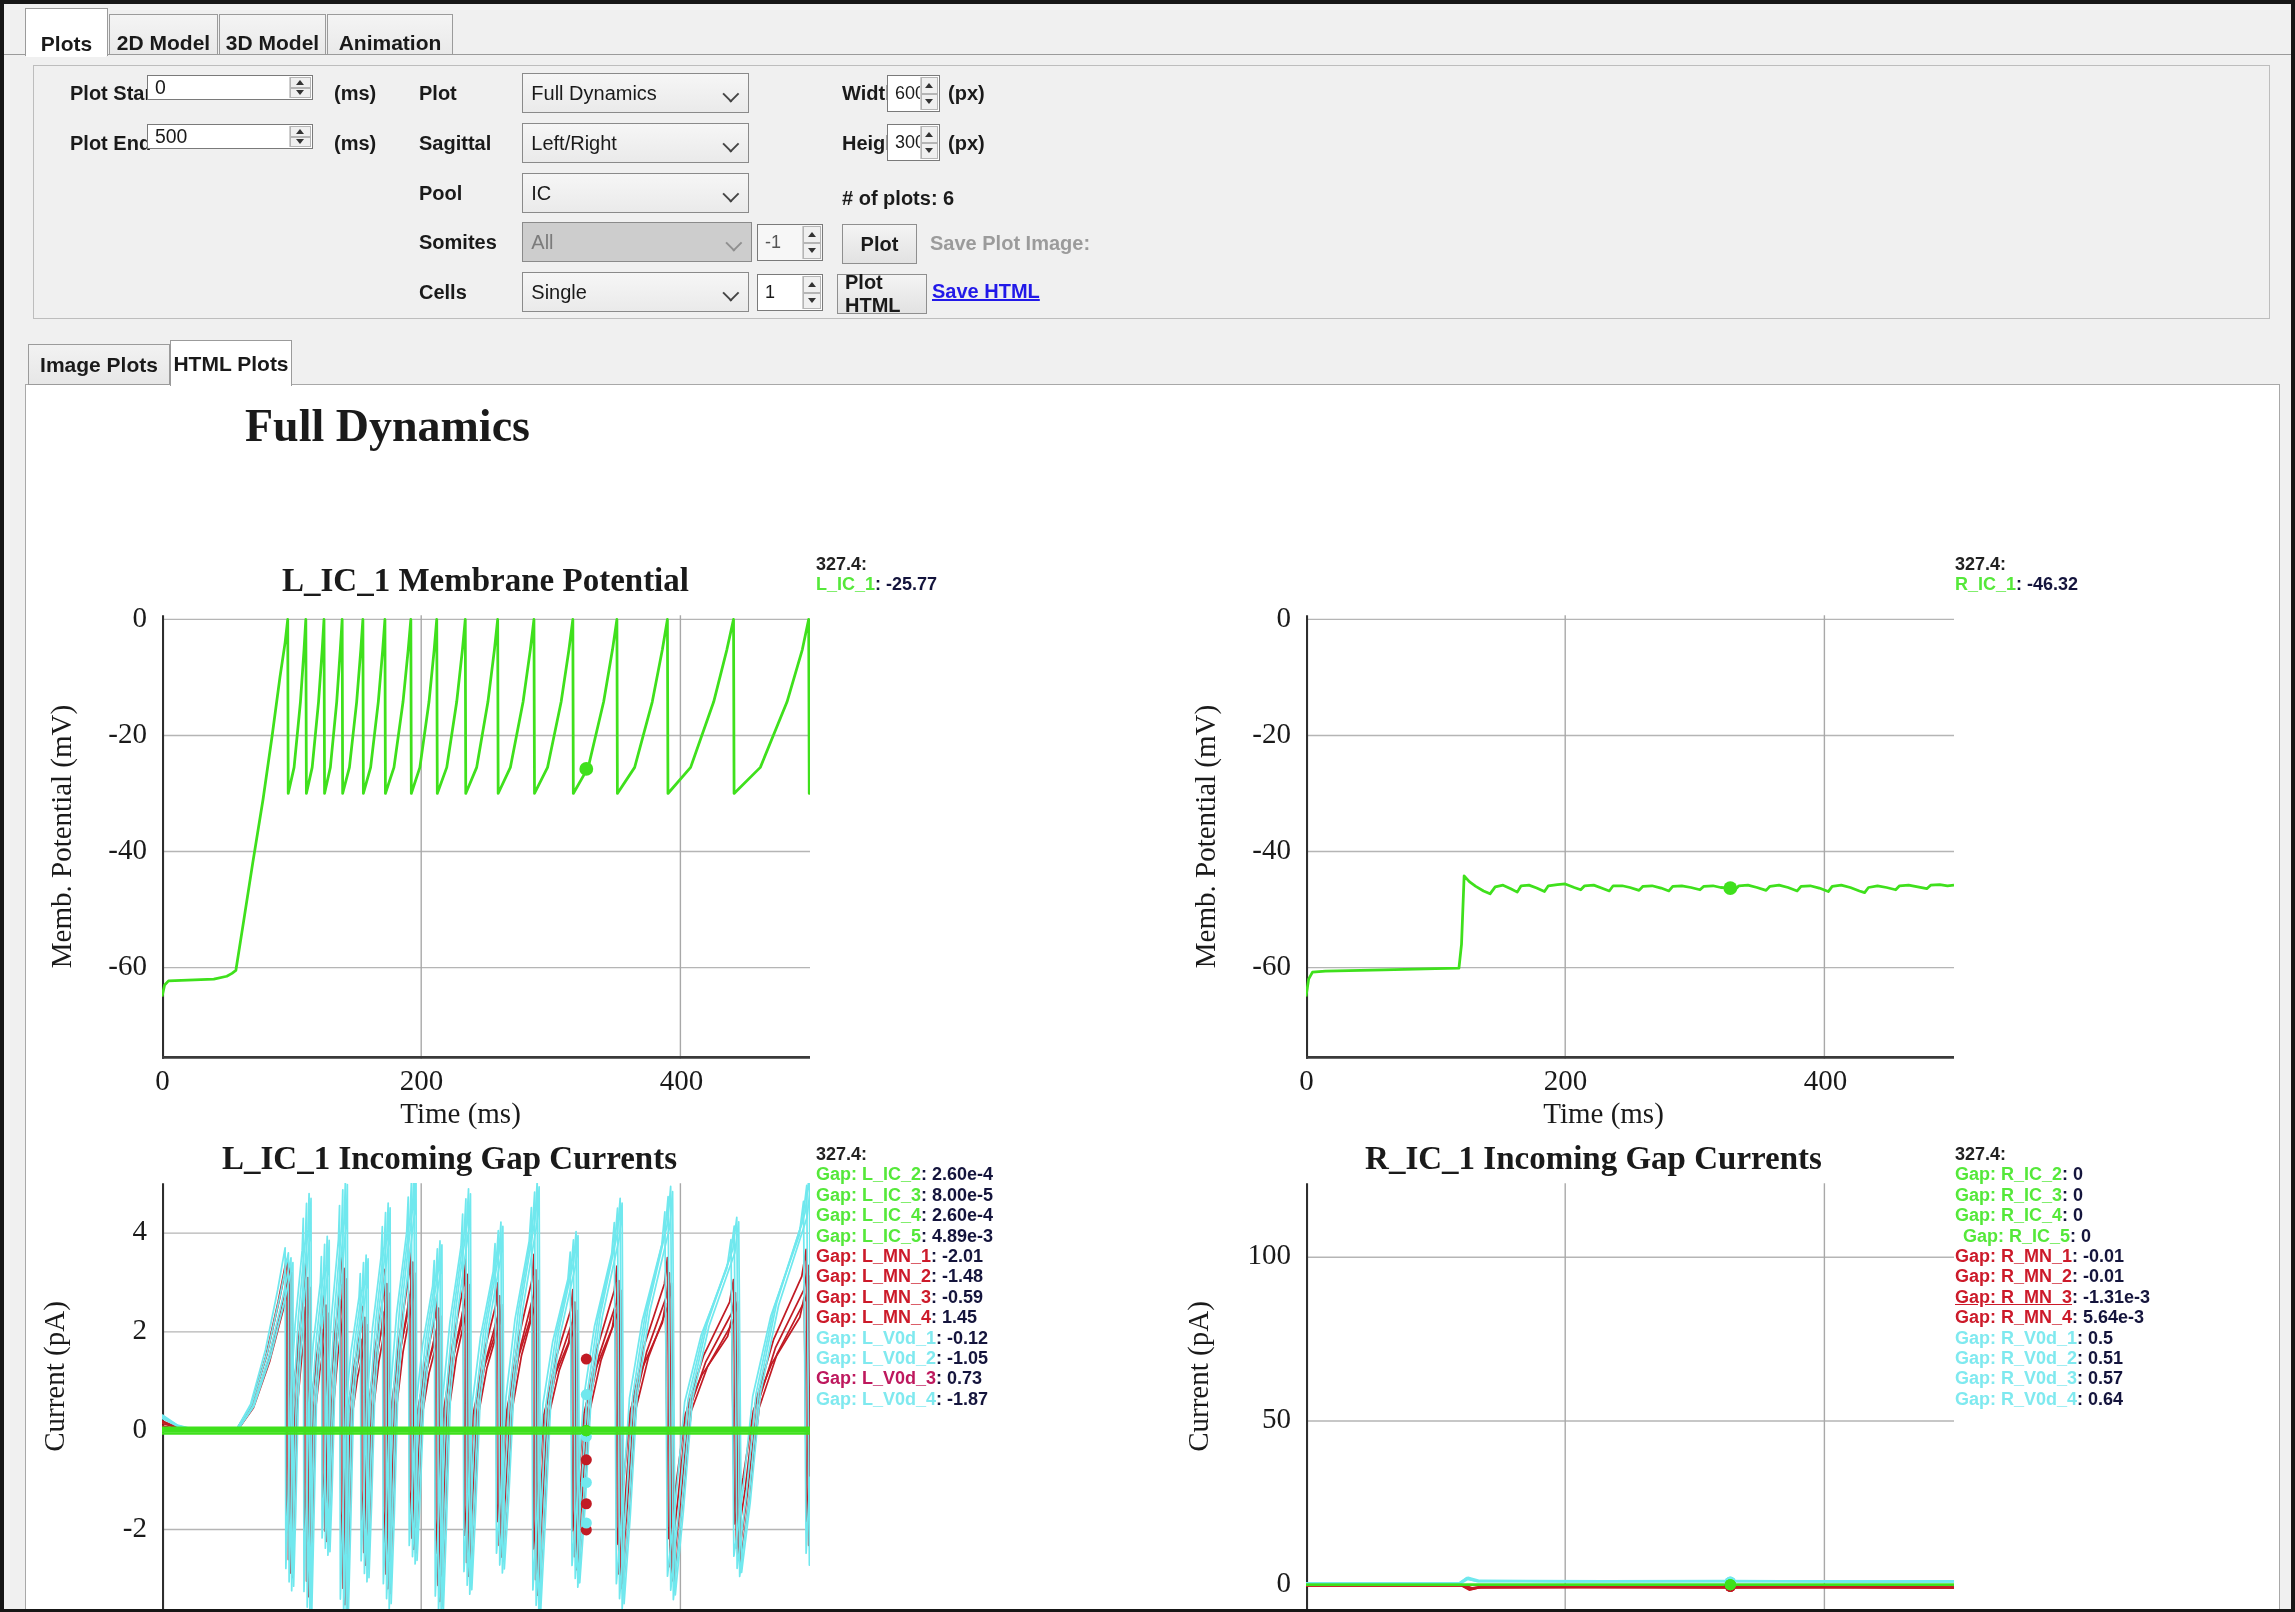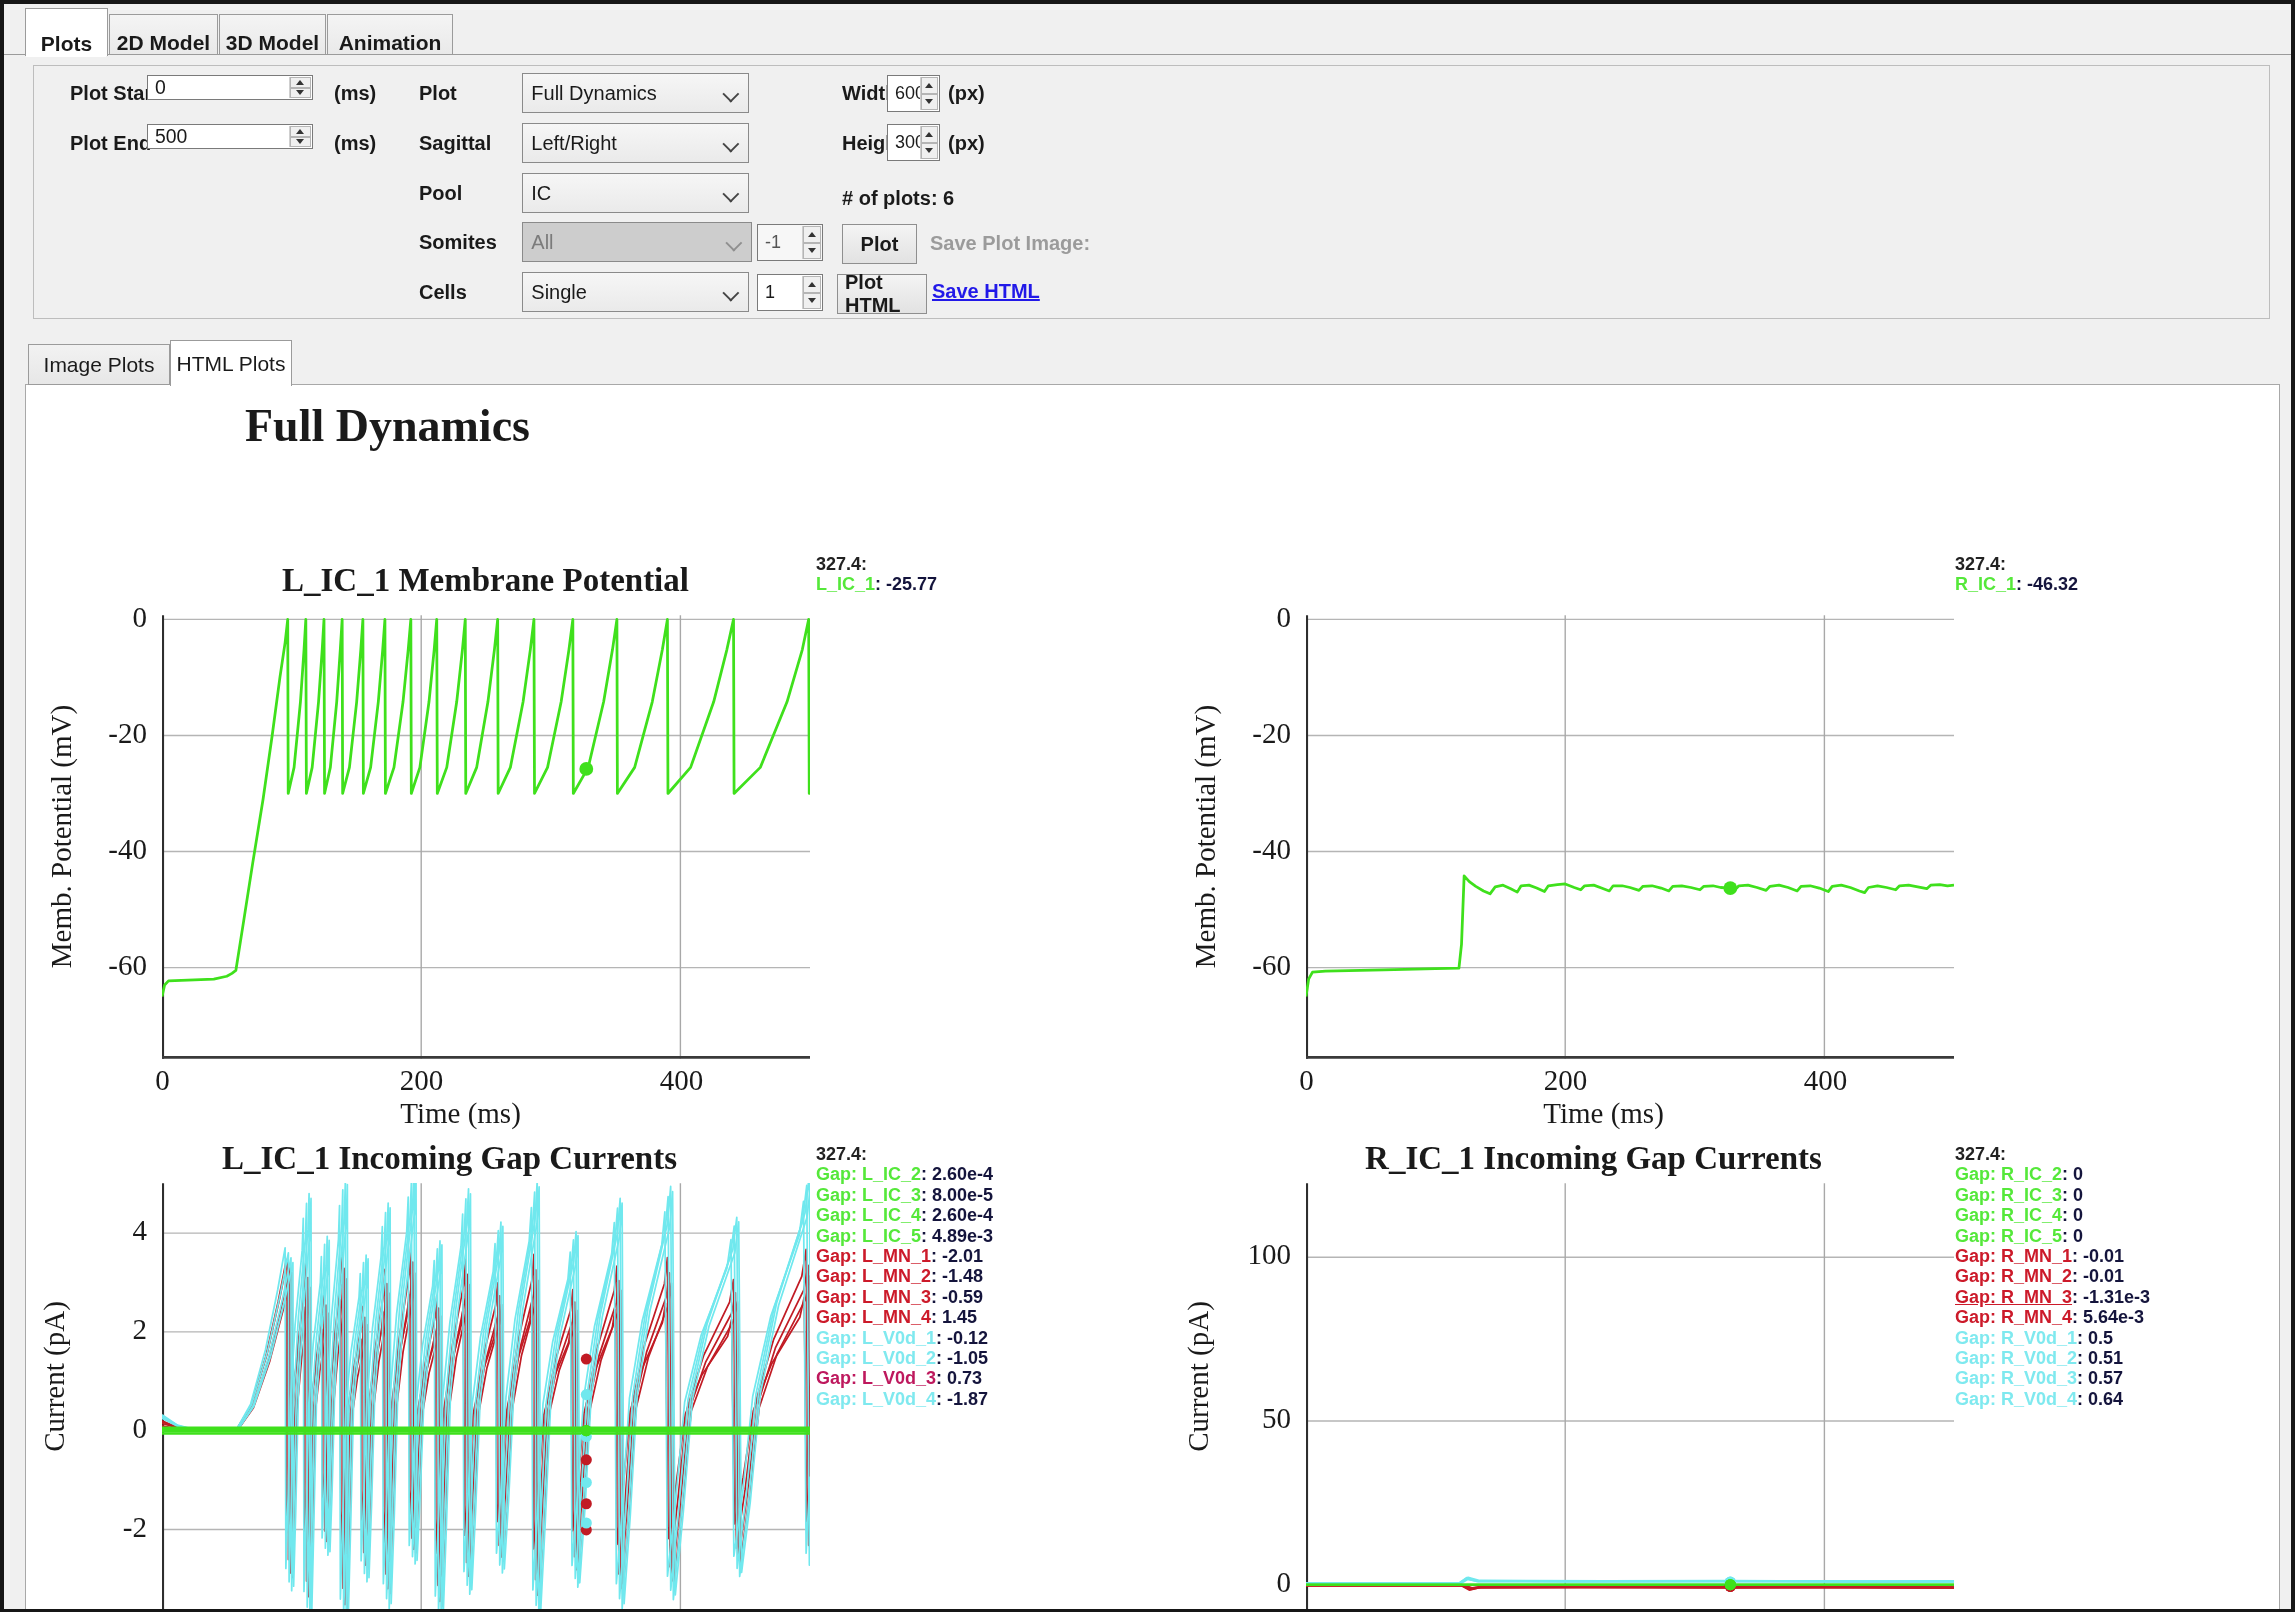--- a/index.html
+++ b/index.html
@@ -30,21 +30,21 @@
   .combo .chev{position:absolute;right:11px;top:14px;width:9.7px;height:9.7px;
     border-right:2.1px solid #444;border-bottom:2.1px solid #444;transform:rotate(45deg);}
   .combo.disabled{background:#cdcdcd;color:#7b7b7b;}
   .combo.disabled .chev{border-color:#8f8f8f;}
   .btn{position:absolute;background:linear-gradient(#f4f4f4,#e2e2e2);border:1.4px solid #8f8f8f;
     box-sizing:border-box;font-size:20px;font-weight:600;display:flex;align-items:center;justify-content:center;}
   .link{position:absolute;font-size:20px;font-weight:600;color:#2219e8;text-decoration:underline;}
   .graytext{position:absolute;font-size:20px;font-weight:600;color:#9b9b9b;}
   
   .vtab{position:absolute;height:41px;background:linear-gradient(#f2f2f2,#e7e7e7);
-    border:1.4px solid #9b9b9b;font-size:21px;font-weight:400;display:flex;align-items:center;
+    border:1.4px solid #9b9b9b;font-size:21px;font-weight:700;display:flex;align-items:center;
     justify-content:center;box-sizing:border-box;z-index:2;}
   .vtab.active{background:#fff;border-bottom:none;height:46px;z-index:4;}
   .content{position:absolute;left:21px;top:380px;width:2255px;height:1228px;background:#fff;
     border:1.4px solid #a8a8a8;box-sizing:border-box;z-index:1;}
   .page-title{position:absolute;left:241px;top:395px;font-family:"Liberation Serif",serif;
     font-size:46px;font-weight:700;z-index:2;}
   
   .chart-title{position:absolute;width:691px;text-align:center;font-family:"Liberation Serif",serif;
     font-size:33px;font-weight:700;z-index:5;}
   .axis-label{position:absolute;font-family:"Liberation Serif",serif;font-size:29px;text-align:center;z-index:5;}
@@ -320,21 +320,21 @@
       <div><span style="color: rgb(127, 233, 239);">Gap: L_V0d_1</span><span class="val">: -0.12</span></div>
       <div><span style="color: rgb(127, 233, 239);">Gap: L_V0d_2</span><span class="val">: -1.05</span></div>
       <div><span style="color: #be185d;">Gap: L_V0d_3</span><span class="val">: 0.73</span></div>
       <div><span style="color: rgb(127, 233, 239);">Gap: L_V0d_4</span><span class="val">: -1.87</span></div>
     </div>
   <div class="legend" style="left:1951px;top:1140px;">
       <div class="hdr">327.4:</div>
       <div><span style="color: rgb(85, 232, 58);">Gap: R_IC_2</span><span class="val">: 0</span></div>
       <div><span style="color: rgb(85, 232, 58);">Gap: R_IC_3</span><span class="val">: 0</span></div>
       <div><span style="color: rgb(85, 232, 58);">Gap: R_IC_4</span><span class="val">: 0</span></div>
-      <div><span style="color: rgb(85, 232, 58);">Gap: R_IC_5</span><span class="val">: 0</span></div>
+      <div><span style="color: rgb(85, 232, 58); margin-left: 8px;">Gap: R_IC_5</span><span class="val">: 0</span></div>
       <div><span style="color: rgb(204, 26, 42);">Gap: R_MN_1</span><span class="val">: -0.01</span></div>
       <div><span style="color: rgb(204, 26, 42);">Gap: R_MN_2</span><span class="val">: -0.01</span></div>
       <div><span style="color: rgb(204, 26, 42); text-decoration: underline;">Gap: R_MN_3</span><span class="val">: -1.31e-3</span></div>
       <div><span style="color: rgb(204, 26, 42);">Gap: R_MN_4</span><span class="val">: 5.64e-3</span></div>
       <div><span style="color: rgb(127, 233, 239);">Gap: R_V0d_1</span><span class="val">: 0.5</span></div>
       <div><span style="color: rgb(127, 233, 239);">Gap: R_V0d_2</span><span class="val">: 0.51</span></div>
       <div><span style="color: rgb(127, 233, 239);">Gap: R_V0d_3</span><span class="val">: 0.57</span></div>
       <div><span style="color: rgb(127, 233, 239);">Gap: R_V0d_4</span><span class="val">: 0.64</span></div>
     </div>
 <div class="tick y" style="left: 39px; top: 597px;">0</div>

